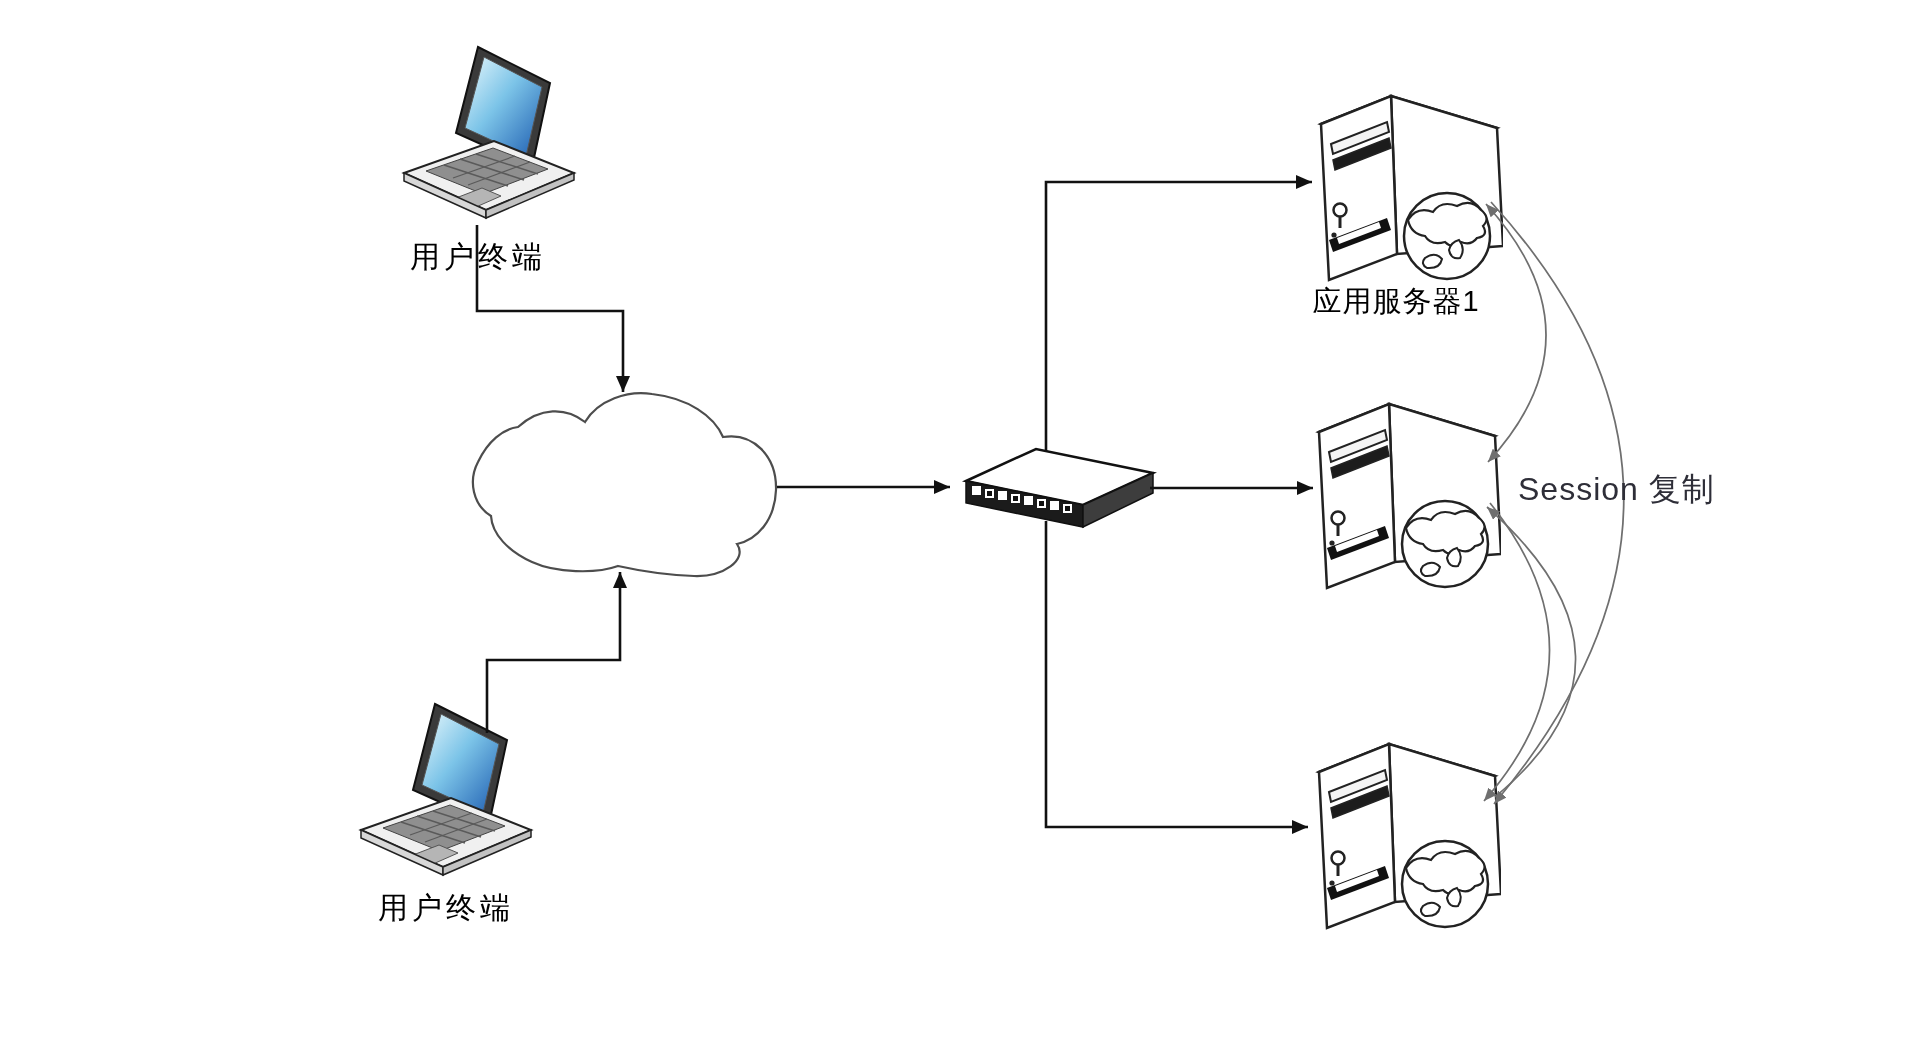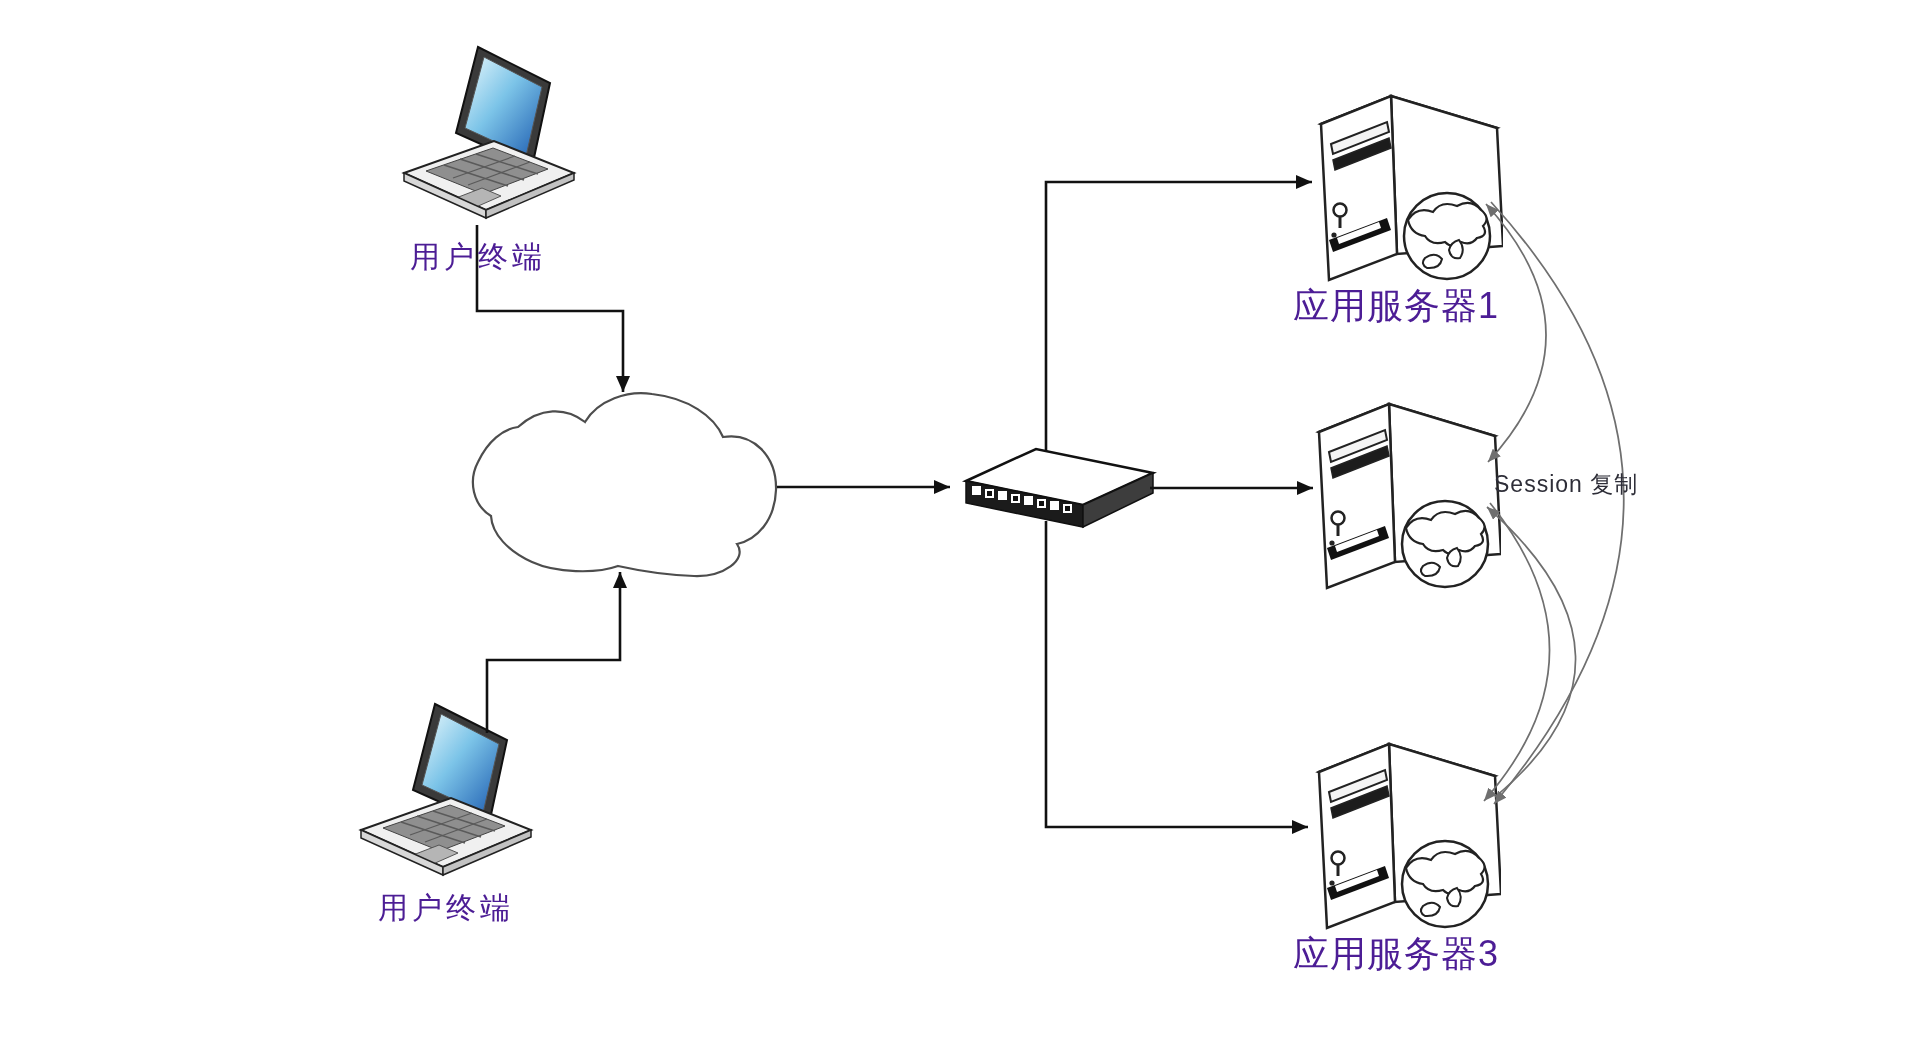--- a/index.html
+++ b/index.html
@@ -3,28 +3,28 @@
 <meta charset="utf-8">
 <style>
   html,body{margin:0;padding:0;background:#ffffff;}
   .canvas{
     position:relative;width:1921px;height:1040px;background:#ffffff;
     overflow:hidden;font-family:"Liberation Sans", sans-serif;
   }
   .icon{position:absolute;z-index:1;}
   .overlay{position:absolute;left:0;top:0;z-index:2;}
   .lbl{
-    position:absolute;z-index:3;color:#4c1d95;text-align:center;
+    position:absolute;z-index:3;color:#000000;text-align:center;
     font-size:28px;line-height:1.15;letter-spacing:2px;white-space:nowrap;
   }
   .lbl-client{width:300px;font-size:30px;letter-spacing:4px;}
   .lbl-lb{width:300px;font-size:28px;letter-spacing:6px;}
   .lbl-lb span{background:#fff;padding:0 3px;}
-  .lbl-server{width:300px;font-size:36px;letter-spacing:1px;}
-  .lbl-session{font-size:23px;color:#2e2e38;letter-spacing:1px;text-align:right;}
+  .lbl-server{width:300px;font-size:29px;letter-spacing:1px;}
+  .lbl-session{font-size:32px;color:#2e2e38;letter-spacing:1px;text-align:right;margin-left:24px;}
 </style>
 </head>
 <body>
 
 <div class="canvas">
 
   <svg width="0" height="0" style="position:absolute" aria-hidden="true">
     <defs>
       <linearGradient id="screenGrad" x1="0" y1="0" x2="1" y2="1">
         <stop offset="0" stop-color="#e8f8fc"></stop>
@@ -148,17 +148,16 @@
   </svg>
 
   <div class="lbl lbl-client" style="left:328px;top:240px">用户终端</div>
 
   <div class="lbl lbl-client" style="left:296px;top:891px">用户终端</div>
 
 
   <div class="lbl lbl-server" style="left:1246px;top:285px">应用服务器1</div>
 
 
-  <div class="lbl lbl-server" style="left:1246px;top:933px">应用服务器3</div>
 
   <div class="lbl lbl-session" style="left:1494px;top:471px">Session 复制</div>
 
 </div>
 
 </body></html>

